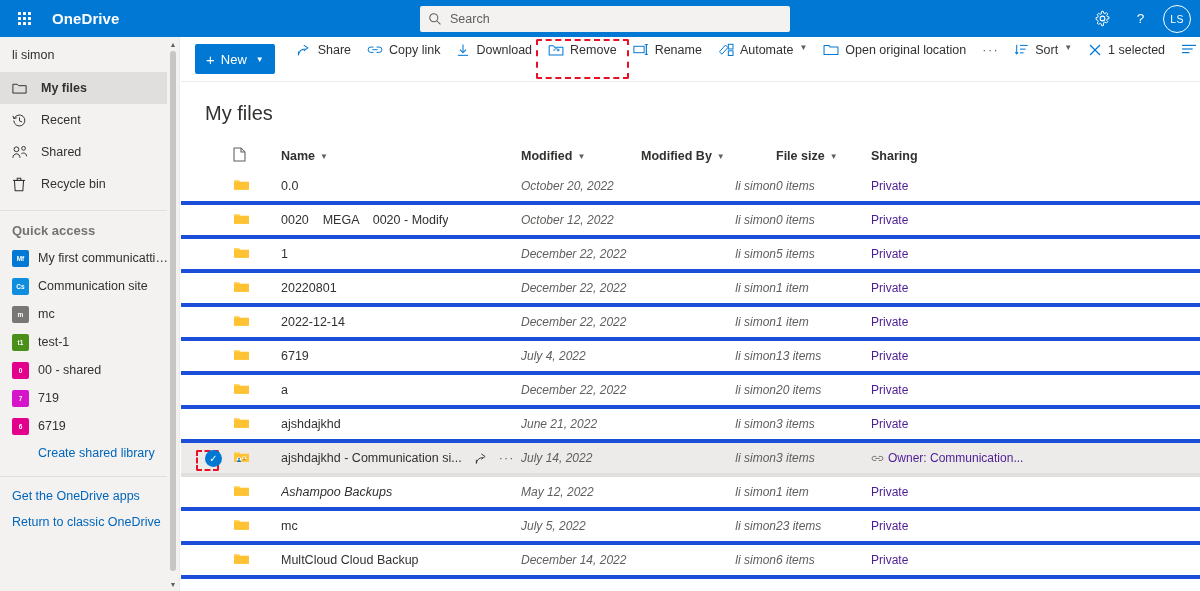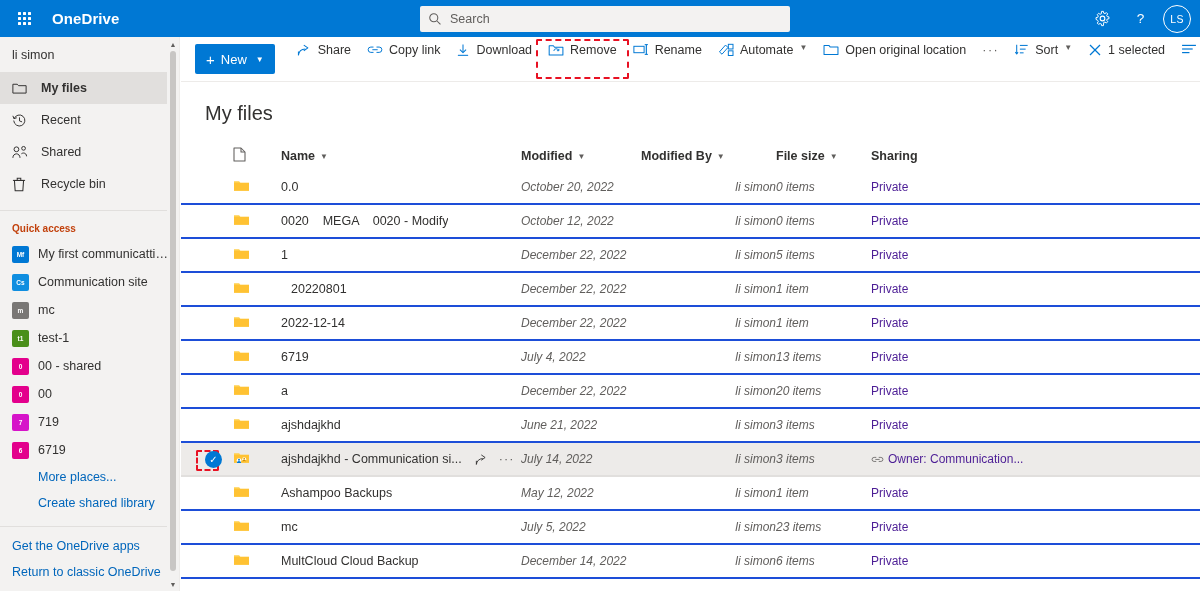--- a/index.html
+++ b/index.html
@@ -87,21 +87,21 @@
   }
   .nav-item.sel { background: #e1dfdd; font-weight: bold; }
   .nav-item .ico {
     width: 20px; height: 16px;
     display: flex; align-items: center; justify-content: flex-start;
     margin-right: 9px; flex: 0 0 auto;
   }
   .sb-divider { height: 1px; background: #e1dfdd; margin: 10px 0 0 0; }
   .sb-section {
     padding: 12px 0 6px 12px;
-    font-size: 10px; font-weight: bold; color: #c2410c;
+    font-size: 13px; font-weight: bold; color: #737373;
   }
   .qa-item {
     display: flex; align-items: center;
     height: 28px; padding-left: 12px;
     color: #323130; cursor: pointer;
   }
   .qa-tile {
     width: 17px; height: 17px; border-radius: 2px;
     flex: 0 0 auto; margin-right: 9px;
     color: #fff; font-size: 6.5px; font-weight: bold;
@@ -184,21 +184,21 @@
   .c-name  { width: 260px; flex: 0 0 260px; padding-left: 20px; }
   .c-mod   { width: 120px; flex: 0 0 120px; }
   .c-modby { width: 135px; flex: 0 0 135px; text-align: right; }
   .c-size  { width: 95px;  flex: 0 0 95px; }
   .c-share { width: 180px; flex: 0 0 180px; }
 
   .row {
     display: flex; align-items: center;
     height: 34px; padding-left: 24px;
     font-size: 12.5px; color: #323130;
-    border-bottom: 2px solid #1d4ed8;
+    border-bottom: 4px solid #1d4ed8;
     cursor: pointer; position: relative;
   }
   .row.selected { background: #edebe9; border-bottom-color: #e1dfdd; }
   .row .c-mod, .row .c-modby, .row .c-size { color: #605e5c; font-size: 12px; font-style: italic; }
   .row .c-share { color: #4c1d95; font-size: 12px; display: flex; align-items: center; }
   .row .c-name {
     white-space: nowrap; overflow: hidden;
     display: flex; align-items: center;
   }
   .name-text { overflow: hidden; text-overflow: ellipsis; white-space: nowrap; }
@@ -325,34 +325,29 @@
       </div>
       <div class="qa-item">
         <div class="qa-tile" style="background: rgb(74, 143, 26);">t1</div>
         <div class="qa-label">test-1</div>
       </div>
       <div class="qa-item">
         <div class="qa-tile" style="background: rgb(227, 0, 140);">0</div>
         <div class="qa-label">00 - shared</div>
       </div>
       <div class="qa-item">
-        <div class="qa-tile" style="background: rgb(227, 0, 140);">0</div>
-        <div class="qa-label">00</div>
-      </div>
-      <div class="qa-item">
         <div class="qa-tile" style="background: rgb(214, 20, 201);">7</div>
         <div class="qa-label">719</div>
       </div>
       <div class="qa-item">
         <div class="qa-tile" style="background: rgb(227, 0, 140);">6</div>
         <div class="qa-label">6719</div>
       </div>
     </div>
 
-  <a class="sb-link">More places...</a>
   <a class="sb-link">Create shared library</a>
 
   <div class="sb-divider"></div>
   <div class="sb-bottom">
     <a class="sb-link flush">Get the OneDrive apps</a>
     <a class="sb-link flush">Return to classic OneDrive</a>
   </div>
 
   <div class="sb-scroll">
     <div class="arrow up">▲</div>
@@ -571,21 +566,21 @@
             <span style="overflow: hidden; text-overflow: ellipsis; white-space: nowrap;">Private</span>
           </div>
         </div>
         <div class="row">
           <div class="c-check"></div>
           <div class="c-icon"><svg width="17" height="15" viewBox="0 0 17 15">
               <path d="M1 3.3h5.1l1.3 1.5H16v7.9H1z" fill="#ffd04d"></path>
               <path d="M1 4.9h15v7.8H1z" fill="#ffc233"></path>
             </svg></div>
           <div class="c-name">
-            <span class="name-text" style="white-space: pre; margin-left: 10px;">20220801</span>
+            <span class="name-text" style="white-space: pre;">20220801</span>
           </div>
           <div class="c-mod">December 22, 2022</div>
           <div class="c-modby">li simon</div>
           <div class="c-size">1 item</div>
           <div class="c-share">
             <span style="overflow: hidden; text-overflow: ellipsis; white-space: nowrap;">Private</span>
           </div>
         </div>
         <div class="row">
           <div class="c-check"></div>
@@ -693,21 +688,21 @@
             <span style="overflow: hidden; text-overflow: ellipsis; white-space: nowrap;">Owner: Communication...</span>
           </div>
         </div>
         <div class="row">
           <div class="c-check"></div>
           <div class="c-icon"><svg width="17" height="15" viewBox="0 0 17 15">
               <path d="M1 3.3h5.1l1.3 1.5H16v7.9H1z" fill="#ffd04d"></path>
               <path d="M1 4.9h15v7.8H1z" fill="#ffc233"></path>
             </svg></div>
           <div class="c-name">
-            <span class="name-text" style="white-space: pre;">Ashampoo Backups</span>
+            <span class="name-text" style="white-space: pre; font-style: italic;">Ashampoo Backups</span>
           </div>
           <div class="c-mod">May 12, 2022</div>
           <div class="c-modby">li simon</div>
           <div class="c-size">1 item</div>
           <div class="c-share">
             <span style="overflow: hidden; text-overflow: ellipsis; white-space: nowrap;">Private</span>
           </div>
         </div>
         <div class="row">
           <div class="c-check"></div>

